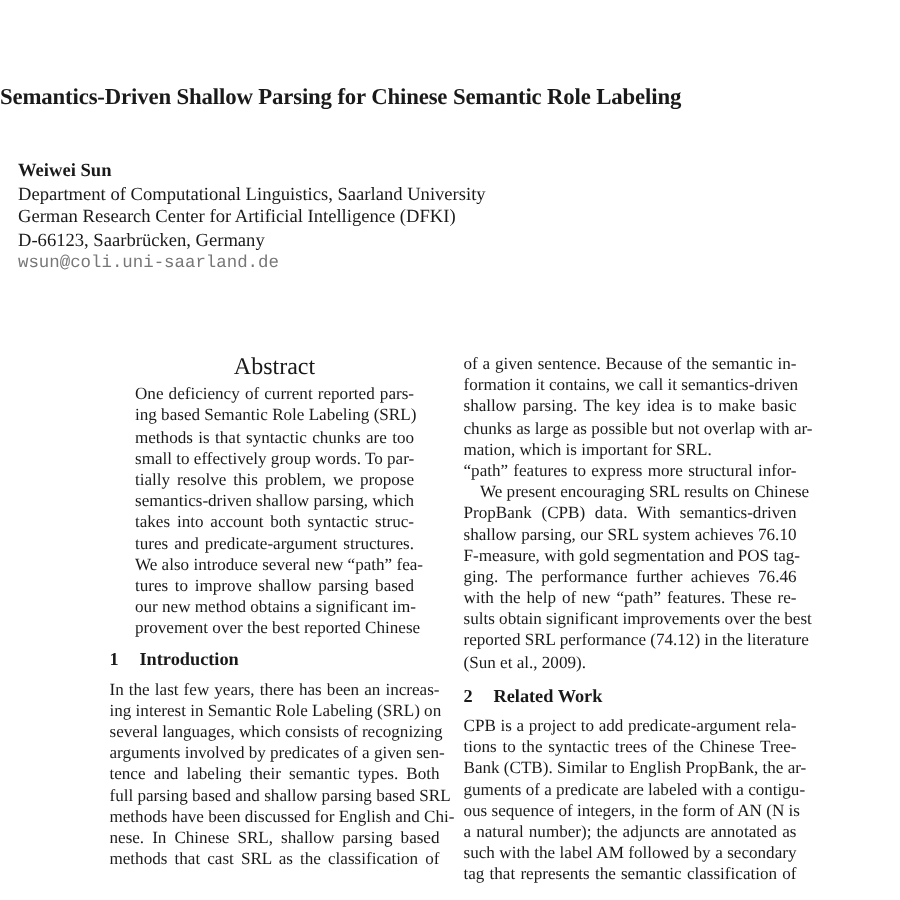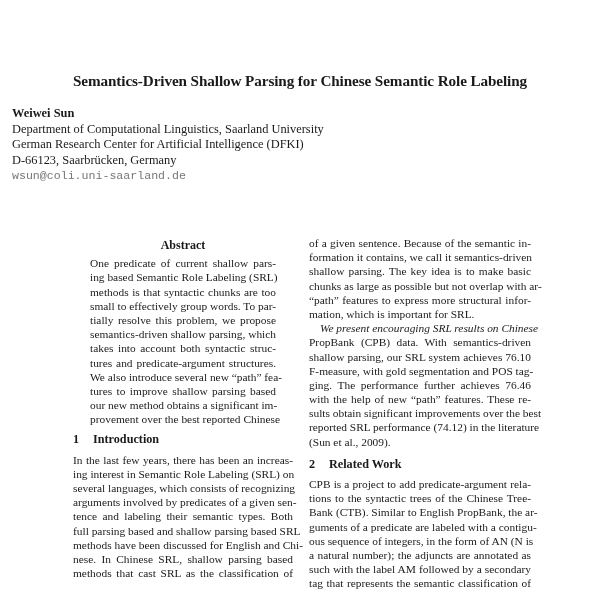--- a/index.html
+++ b/index.html
@@ -1,25 +1,25 @@
 <!DOCTYPE html>
 <html><head>
 <meta charset="utf-8">
 <style>
   html, body { margin:0; padding:0; background:#ffffff; }
   body { width:600px; height:600px; overflow:hidden; position:relative; font-family:"Liberation Serif", serif; color:#1a1a1a; }
   .page { position:absolute; left:0; top:0; width:600px; height:600px; }
-  .title { position:absolute; left:0; width:600px; top:72px; text-align:center; font-weight:bold; font-size:15.2px; letter-spacing:-0.1px; }
+  .title { position:absolute; left:0; width:600px; top:56px; text-align:left; font-weight:bold; font-size:15.2px; letter-spacing:-0.1px; }
   .author-block { position:absolute; left:0; width:600px; top:106px; text-align:left; font-size:12.4px; line-height:15.6px;margin-left:12px; }
   .author-name { font-weight:bold; }
   .email { font-family:"Liberation Mono", monospace; color:#777; font-size:11.6px; }
   .col { position:absolute; top:236px; font-size:11.4px; line-height:14.2px; text-align:justify; }
   .col-left { left:73px; width:220px; }
   .col-right { left:309px; width:222px; top:236px; }
-  .abstract-head { text-align:center; font-weight:bold; font-size:12px; margin:0 0 4px 0; padding-top:2px; }
+  .abstract-head { text-align:center; font-weight:normal; font-size:16px; margin:0 0 4px 0; padding-top:2px; }
   .abstract-body { margin:0 17px 0 17px; }
   .sec-head { font-weight:bold; font-size:12.2px; margin:6px 0 6px 0; }
   .sec-num { display:inline-block; width:20px; }
   .line { display:block; text-align:justify; text-align-last:justify; white-space:nowrap; height:14.2px; }
   .line.last { text-align-last:left; }
 </style>
 </head>
 <body>
 
 <div class="page">
@@ -30,21 +30,21 @@
     <div class="author-name">Weiwei Sun</div>
     <div>Department of Computational Linguistics, Saarland University</div>
     <div>German Research Center for Artificial Intelligence (DFKI)</div>
     <div>D-66123, Saarbrücken, Germany</div>
     <div class="email">wsun@coli.uni-saarland.de</div>
   </div>
 
   <div class="col col-left">
     <div class="abstract-head">Abstract</div>
     <div class="abstract-body">
-      <span class="line">One predicate of current shallow pars-</span>
+      <span class="line">One deficiency of current reported pars-</span>
       <span class="line">ing based Semantic Role Labeling (SRL)</span>
       <span class="line">methods is that syntactic chunks are too</span>
       <span class="line">small to effectively group words. To par-</span>
       <span class="line">tially resolve this problem, we propose</span>
       <span class="line">semantics-driven shallow parsing, which</span>
       <span class="line">takes into account both syntactic struc-</span>
       <span class="line">tures and predicate-argument structures.</span>
       <span class="line">We also introduce several new “path” fea-</span>
       <span class="line">tures to improve shallow parsing based</span>
       <span class="line">our new method obtains a significant im-</span>
@@ -66,24 +66,24 @@
       <span class="line">methods that cast SRL as the classification of</span>
     </div>
   </div>
 
   <div class="col col-right">
     <div>
       <span class="line">of a given sentence. Because of the semantic in-</span>
       <span class="line">formation it contains, we call it semantics-driven</span>
       <span class="line">shallow parsing. The key idea is to make basic</span>
       <span class="line">chunks as large as possible but not overlap with ar-</span>
+      <span class="line last">mation, which is important for SRL.</span>
       <span class="line">“path” features to express more structural infor-</span>
-      <span class="line last">mation, which is important for SRL.</span>
     </div>
-    <div style="padding-left:11px;font-style:italic;">
+    <div style="padding-left:11px;">
       <span class="line">We present encouraging SRL results on Chinese</span>
     </div>
     <div>
       <span class="line">PropBank (CPB) data. With semantics-driven</span>
       <span class="line">shallow parsing, our SRL system achieves 76.10</span>
       <span class="line">F-measure, with gold segmentation and POS tag-</span>
       <span class="line">ging. The performance further achieves 76.46</span>
       <span class="line">with the help of new “path” features. These re-</span>
       <span class="line">sults obtain significant improvements over the best</span>
       <span class="line">reported SRL performance (74.12) in the literature</span>

